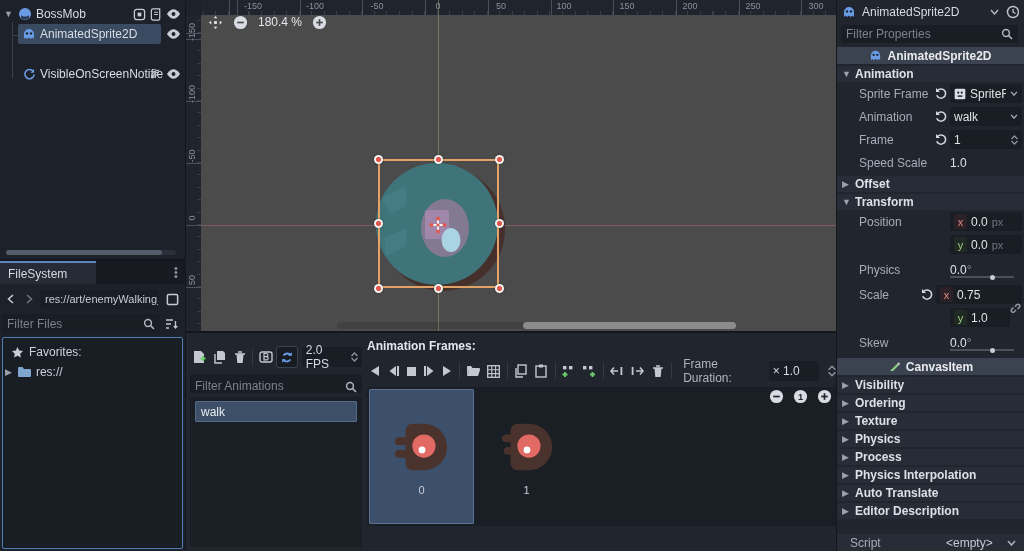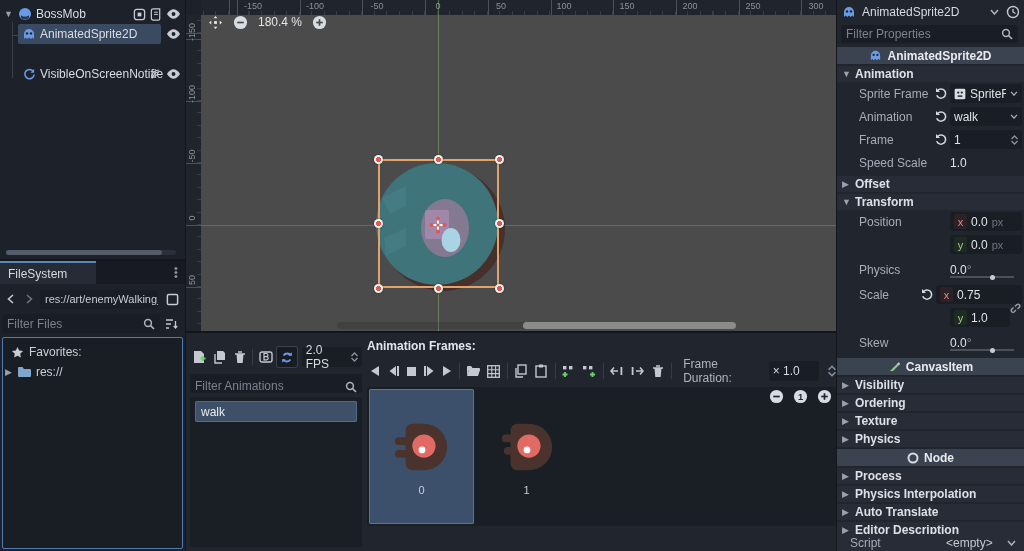--- a/index.html
+++ b/index.html
@@ -721,26 +721,20 @@
     </div>
   <div class="sec-hdr">
       <span class="arr">▶</span>
       <span>Texture</span>
     </div>
   <div class="sec-hdr">
       <span class="arr">▶</span>
       <span>Physics</span>
     </div>
 
-  <div class="cat-bar">
-    <svg width="12" height="12" viewBox="0 0 12 12">
-        <circle cx="6" cy="6" r="4.5" fill="none" stroke="#d9dce2" stroke-width="2"></circle>
-      </svg>
-    <span>Node</span>
-  </div>
   <div class="sec-hdr">
       <span class="arr">▶</span>
       <span>Process</span>
     </div>
   <div class="sec-hdr">
       <span class="arr">▶</span>
       <span>Physics Interpolation</span>
     </div>
   <div class="sec-hdr">
       <span class="arr">▶</span>

